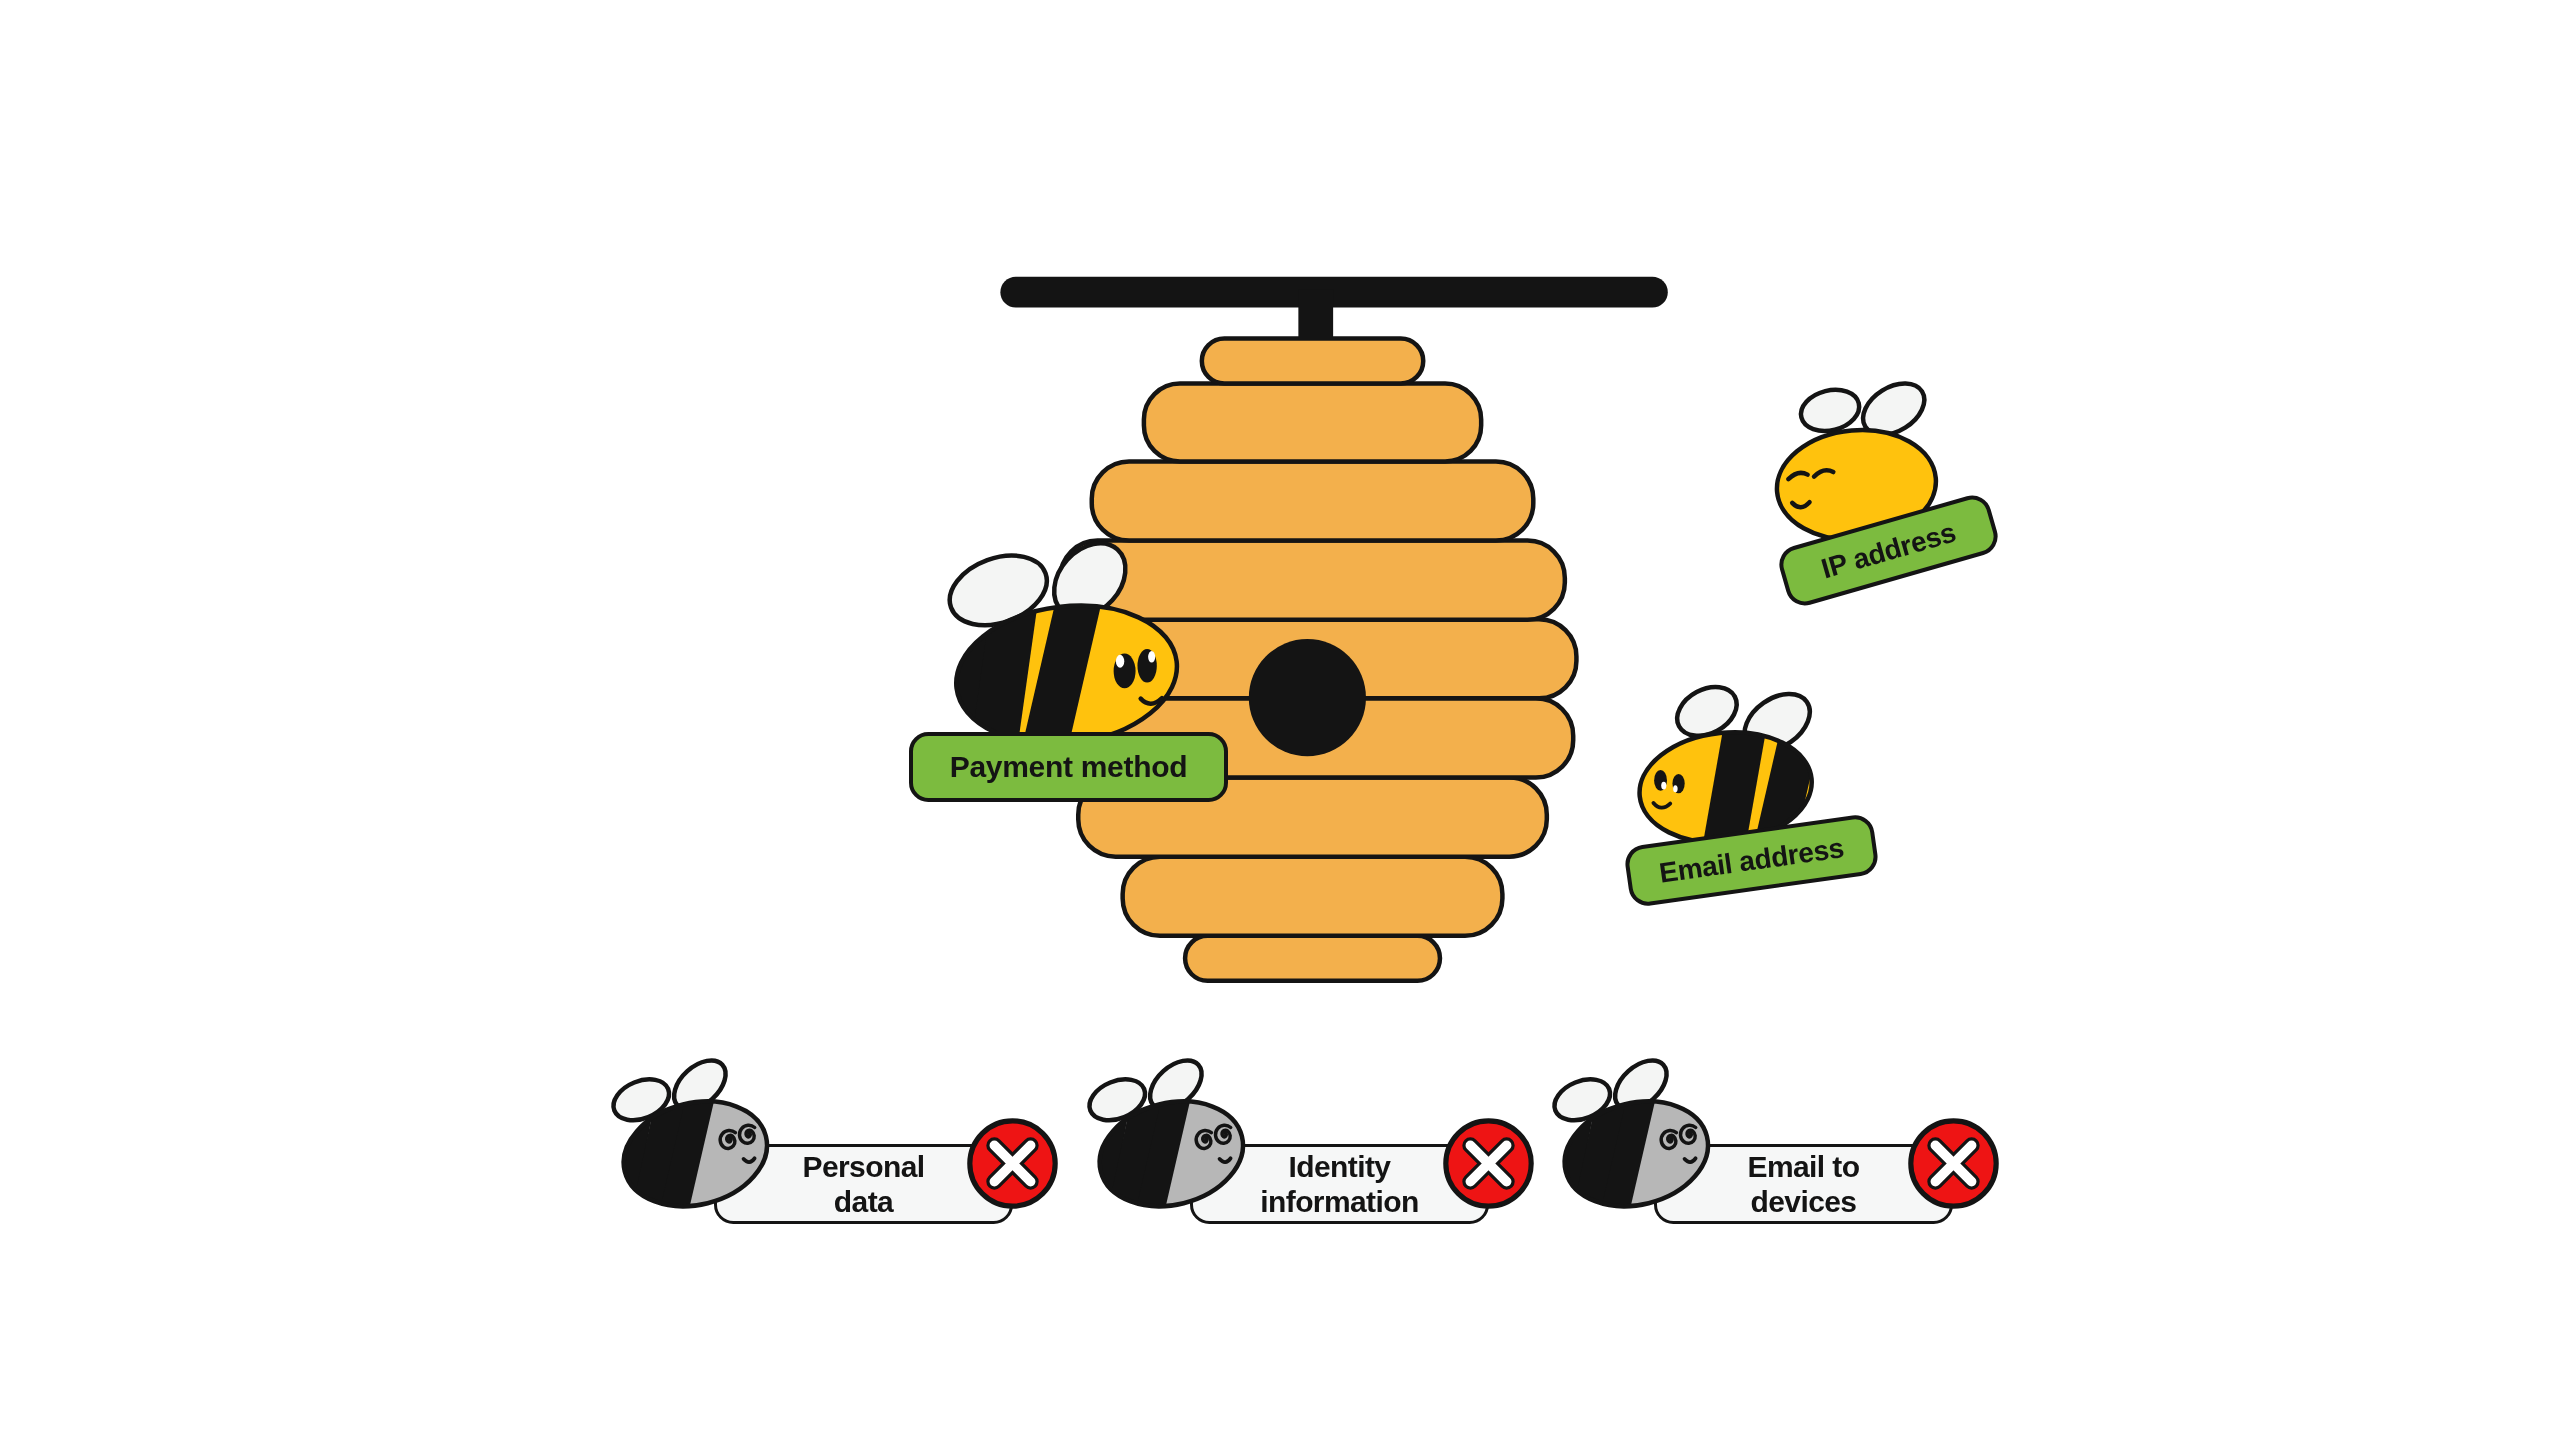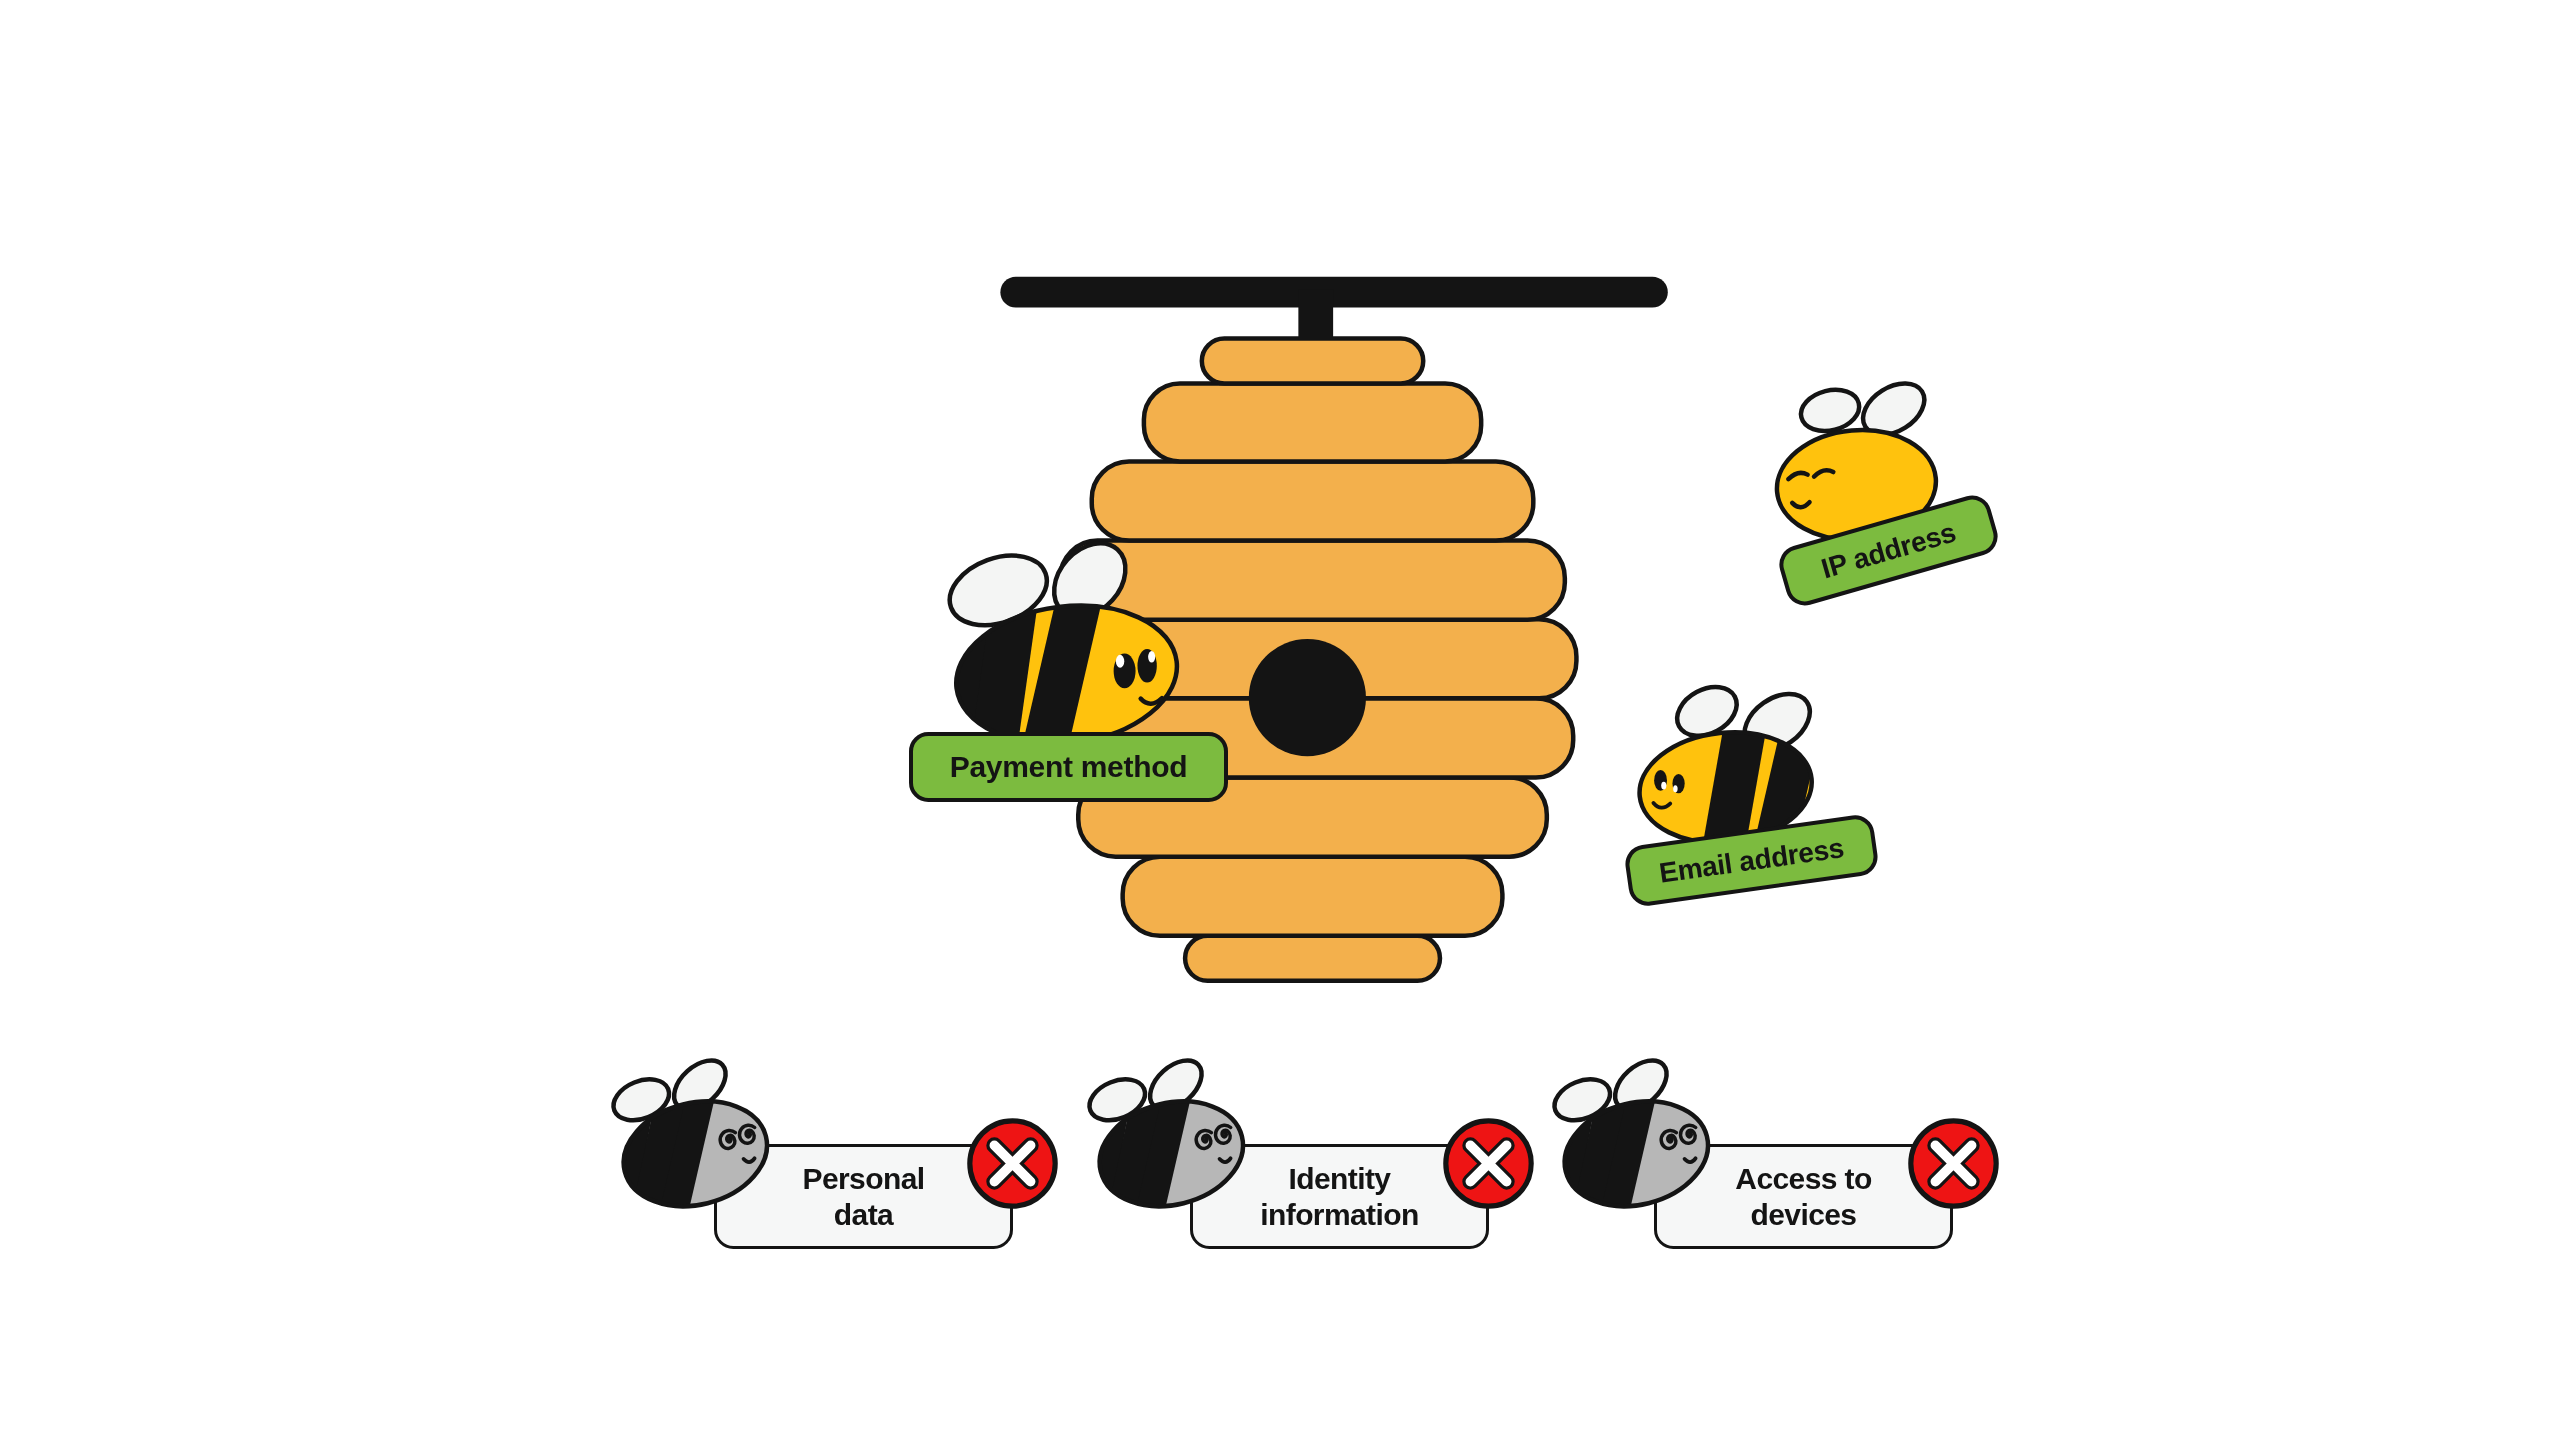--- a/index.html
+++ b/index.html
@@ -14,21 +14,21 @@
   .tag{
     position:absolute;display:flex;align-items:center;justify-content:center;
     background:#7CBB3F;border:4.5px solid #141414;border-radius:19.3px;
     box-sizing:border-box;z-index:4;
     font-size:30px;font-weight:600;letter-spacing:-0.3px;color:#141414;
     white-space:nowrap;
   }
   
   .block-box{
     position:absolute;display:flex;flex-direction:column;align-items:center;justify-content:center;
-    width:299px;height:105px;background:#F6F7F7;border:3.9px solid #141414;border-radius:19.3px;
+    width:299px;height:80px;background:#F6F7F7;border:3.9px solid #141414;border-radius:19.3px;
     box-sizing:border-box;z-index:2;
     font-size:30px;font-weight:600;letter-spacing:-0.6px;line-height:1.18;color:#141414;
     text-align:center;white-space:nowrap;
   }
   .bee{z-index:3;}
   .badge{z-index:5;}
   .hive{z-index:1;}
 </style>
 </head>
 <body>
@@ -206,21 +206,21 @@
       <rect x="66" y="40" width="48" height="220" fill="#141414" transform="rotate(12 90 150)"></rect>
       <rect x="111" y="40" width="44" height="220" fill="#141414" transform="rotate(13 133 150)"></rect>
     </g>
     <ellipse cx="145" cy="152" rx="113" ry="79" transform="rotate(-14 145 152)" fill="none" stroke="#141414" stroke-width="7"></ellipse>
     <path transform="translate(198 130) rotate(-50) scale(0.9)" d="M16 0 A16 16 0 0 0 -16 0 A12 12 0 0 0 8 0 A6 6 0 0 0 -4 0 A3 3 0 0 0 2 0" fill="none" stroke="#141414" stroke-width="6" stroke-linecap="round"></path>
     <path transform="translate(228 122) rotate(-50) scale(0.9)" d="M16 0 A16 16 0 0 0 -16 0 A12 12 0 0 0 8 0 A6 6 0 0 0 -4 0 A3 3 0 0 0 2 0" fill="none" stroke="#141414" stroke-width="6" stroke-linecap="round"></path>
     <path d="M220 160 Q229 170 237 159" fill="none" stroke="#141414" stroke-width="6" stroke-linecap="round"></path>
   </svg>
 
   <div class="block-box" style="left:1654px;top:1144px;">
-    <span>Access to</span>
+    <span>Email to</span>
     <span>devices</span>
   </div>
 
   <svg class="abs badge" style="left:1905px;top:1115px;" width="97" height="97" viewBox="0 0 150 150">
     <circle cx="75" cy="75" r="66" fill="#EE1414" stroke="#141414" stroke-width="8"></circle>
     <g stroke="#141414" stroke-width="25" stroke-linecap="round">
         <path d="M47 47 L103 103"></path>
         <path d="M47 103 L103 47"></path>
       </g>
     <g stroke="#ffffff" stroke-width="15" stroke-linecap="round">

